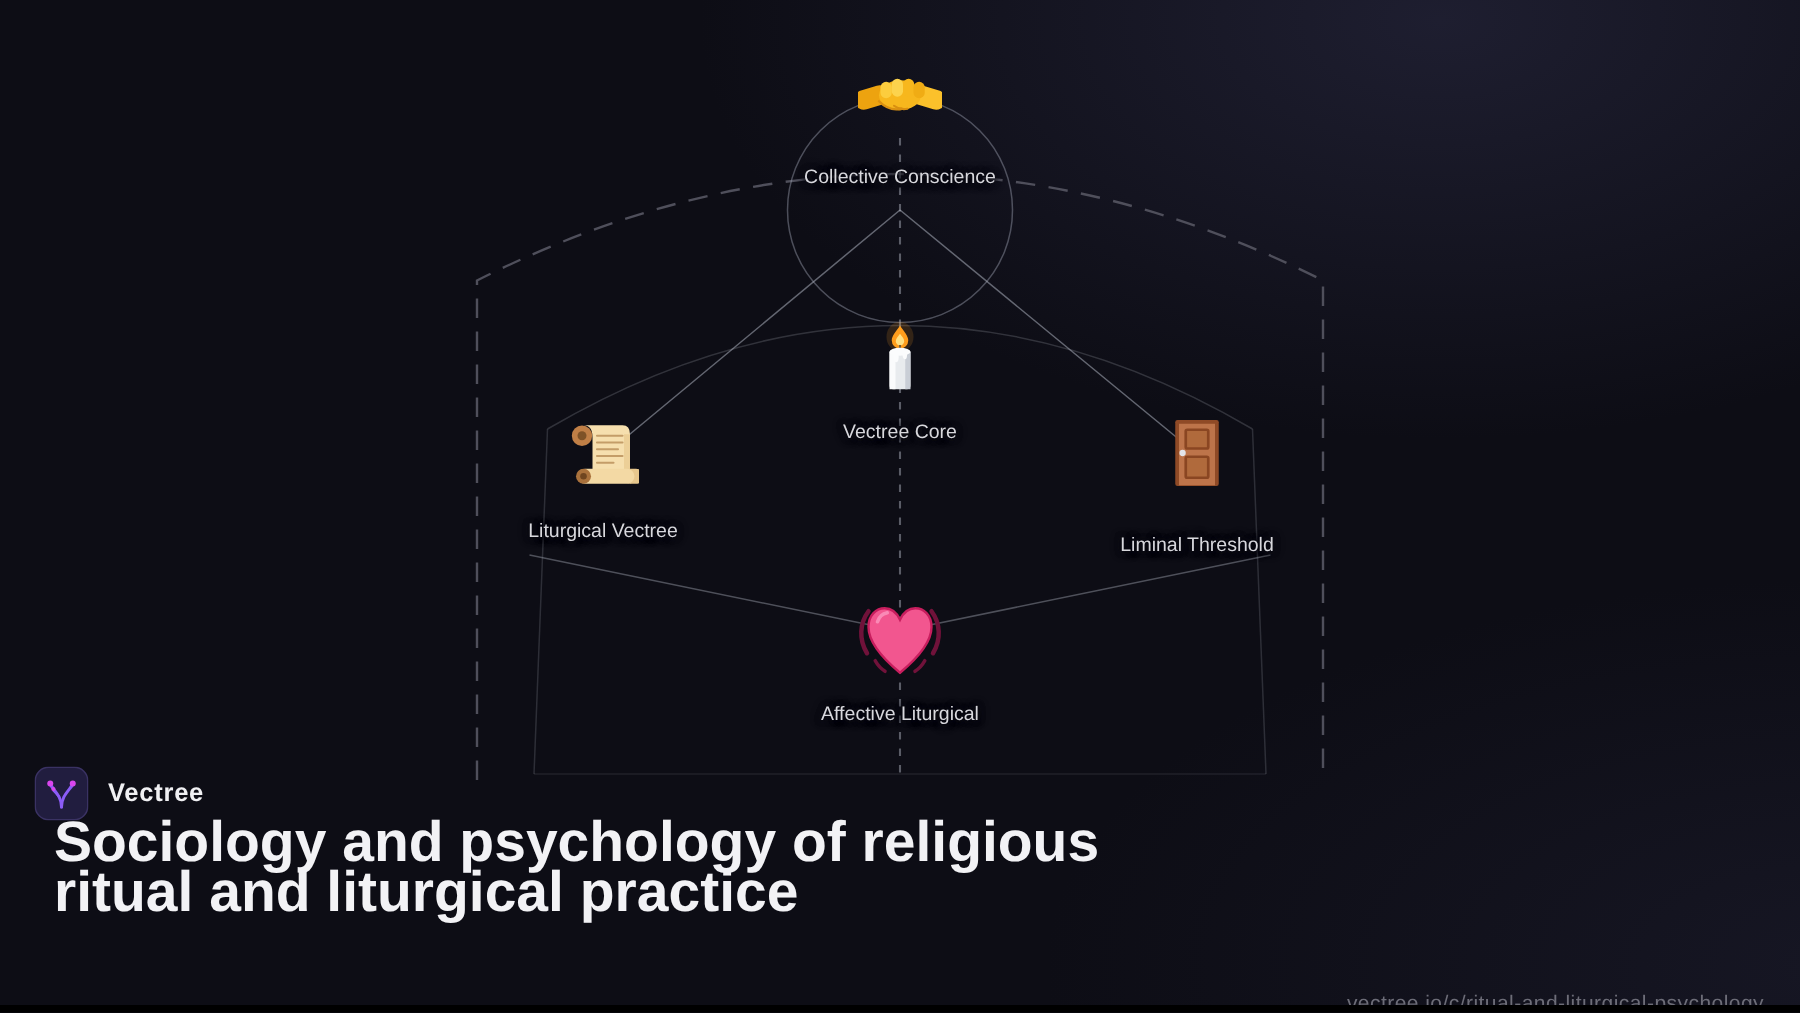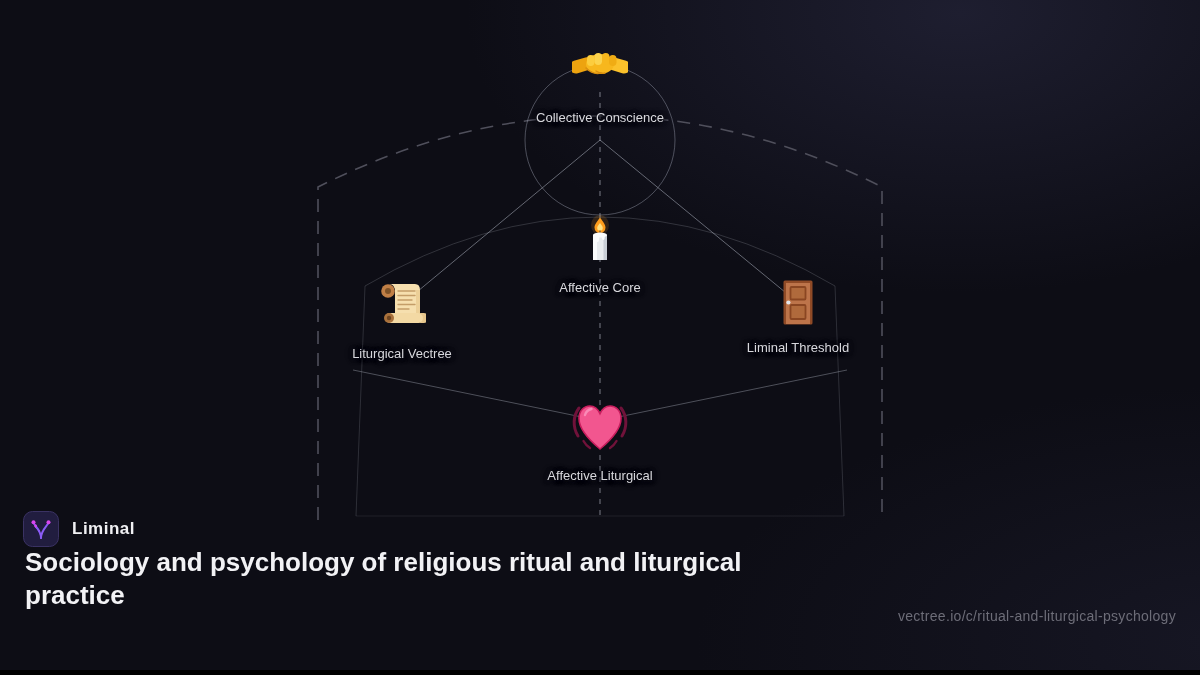--- a/index.html
+++ b/index.html
@@ -14,25 +14,25 @@
   svg.decor{position:absolute;left:0;top:0;}
   .node-icon{position:absolute;transform:translate(-50%,-50%);}
   .node-label{
     position:absolute;transform:translateX(-50%);
     font-size:13px;line-height:14px;color:#d8d8dd;white-space:nowrap;
     text-shadow:0 0 4px #0c0c14,0 0 4px #0c0c14,0 0 7px #0c0c14,0 1px 5px #0c0c14;
   }
   .brand{position:absolute;left:23px;top:511px;display:flex;align-items:center;gap:13px;}
   .brand-name{font-size:17px;font-weight:bold;color:#f0f0f3;letter-spacing:0.5px;}
   .title{
-    position:absolute;left:25px;top:546px;width:730px;
-    font-size:26px;line-height:32.5px;font-weight:bold;color:#f2f2f5;
+    position:absolute;left:36px;top:546px;width:730px;
+    font-size:38px;line-height:32.5px;font-weight:bold;color:#f2f2f5;
   }
   .url{
-    position:absolute;right:24px;top:608px;
+    position:absolute;right:24px;top:660px;
     font-size:14px;color:#6d6d78;letter-spacing:0.3px;
   }
 </style>
 </head>
 <body>
 
 <div class="card">
 
   <svg class="decor" width="1200" height="675" viewBox="0 0 1200 675">
     <defs>
@@ -81,21 +81,21 @@
       <path d="M14,8 C15.6,10.2 16.8,11.4 16.8,13 a2.8,2.8 0 0 1 -5.6,0 C11.2,11.4 12.4,10.2 14,8 Z" fill="#ffe082"></path>
       <rect x="13.3" y="15.5" width="1.4" height="3.5" fill="#7a5a30"></rect>
       <path d="M7,20 h14 v22.5 a2.5,2.5 0 0 1 -2.5,2.5 h-9 a2.5,2.5 0 0 1 -2.5,-2.5 Z" fill="#e8ebee"></path>
       <rect x="7" y="20" width="4" height="25" fill="#fafbfc"></rect>
       <rect x="17.5" y="20" width="3.5" height="25" fill="#c9ced6"></rect>
       <ellipse cx="14" cy="20" rx="7" ry="2.6" fill="#fbfcfd"></ellipse>
       <path d="M9.5,21 q0,6 2,6 q2,0 1.6,-6 Z" fill="#fbfcfd"></path>
       <path d="M15.5,21 q0.3,4 1.8,4 q1.6,0 1.4,-4 Z" fill="#fbfcfd"></path>
     </svg>
   </div>
-  <div class="node-label" style="left:600px;top:281px;">Affective Core</div>
+  <div class="node-label" style="left:600px;top:281px;">Vectree Core</div>
 
   <div class="node-icon" style="left:402px;top:306px;">
     <svg width="48" height="46" viewBox="0 0 48 46">
       <path d="M11,3 h26 q5,0 5,6 v25 h-25 v-23 q0,-8 -6,-8 z" fill="#f6dfae"></path>
       <path d="M42,9 v25 h-4 v-25 z" fill="#eccf97"></path>
       <circle cx="10" cy="10" r="6.8" fill="#c07f46"></circle>
       <circle cx="10" cy="10" r="3" fill="#7e5227"></circle>
       <g stroke="#c49d68" stroke-width="1.4" stroke-linecap="round">
         <line x1="20" y1="10" x2="37" y2="10"></line>
         <line x1="20" y1="14.5" x2="37" y2="14.5"></line>
@@ -113,21 +113,21 @@
 
   <div class="node-icon" style="left:798px;top:305px;">
     <svg width="30" height="46" viewBox="0 0 30 46">
       <rect x="0.5" y="0.5" width="29" height="44" rx="1.5" fill="#8f4a26"></rect>
       <rect x="3" y="3" width="24" height="41" fill="#bd744a"></rect>
       <rect x="7.5" y="7" width="15" height="12.5" rx="1" fill="#b06a3c" stroke="#8a4622" stroke-width="1.8"></rect>
       <rect x="7.5" y="25" width="15" height="14" rx="1" fill="#b06a3c" stroke="#8a4622" stroke-width="1.8"></rect>
       <circle cx="5.4" cy="22.5" r="2.1" fill="#e3e5ea"></circle>
     </svg>
   </div>
-  <div class="node-label" style="left:798px;top:341px;">Liminal Threshold</div>
+  <div class="node-label" style="left:798px;top:356px;">Liminal Threshold</div>
 
   <div class="node-icon" style="left:600px;top:430px;">
     <svg width="58" height="54" viewBox="0 0 58 54">
       <g stroke="#70123a" fill="none" stroke-linecap="round">
         <path d="M8,7 C2,15 1.5,26 7,35" stroke-width="3"></path>
         <path d="M12.5,40 q2.5,4.5 6.5,7" stroke-width="2.4"></path>
         <path d="M50,7 C56,15 56.5,26 51,35" stroke-width="3"></path>
         <path d="M45.5,40 q-2.5,4.5 -6.5,7" stroke-width="2.4"></path>
       </g>
       <path d="M29,48 C14.5,36 8,26.5 8,17.5 C8,9.5 13.2,5 18.8,5 C24,5 27.2,8.8 29,12.6 C30.8,8.8 34,5 39.2,5 C44.8,5 50,9.5 50,17.5 C50,26.5 43.5,36 29,48 Z" fill="#f2568f" stroke="#c81e5e" stroke-width="1.6"></path>
@@ -141,20 +141,20 @@
       <svg width="36" height="36" viewBox="0 0 36 36">
         <rect x="0.5" y="0.5" width="35" height="35" rx="9" fill="#211d3f" stroke="#3a3263"></rect>
         <path d="M18,27 C18,20.5 14.5,17.5 10.8,12.5" stroke="#8b5cf6" stroke-width="2" fill="none" stroke-linecap="round"></path>
         <path d="M18,27 C18,20.5 21.5,17.5 25.2,12.5" stroke="#8b5cf6" stroke-width="2" fill="none" stroke-linecap="round"></path>
         <path d="M16.2,20 C14.8,18 13.8,17.2 12.8,16.2" stroke="#8b5cf6" stroke-width="1.6" fill="none" stroke-linecap="round"></path>
         <circle cx="10.5" cy="11.3" r="2" fill="#d946ef"></circle>
         <circle cx="25.5" cy="11.3" r="2" fill="#d946ef"></circle>
         <circle cx="12.6" cy="15" r="1.4" fill="#d946ef"></circle>
       </svg>
     </span>
-    <span class="brand-name">Liminal</span>
+    <span class="brand-name">Vectree</span>
   </div>
 
   <div class="title">Sociology and psychology of religious ritual and liturgical practice</div>
 
   <div class="url">vectree.io/c/ritual-and-liturgical-psychology</div>
 
 </div>
 
 </body></html>

